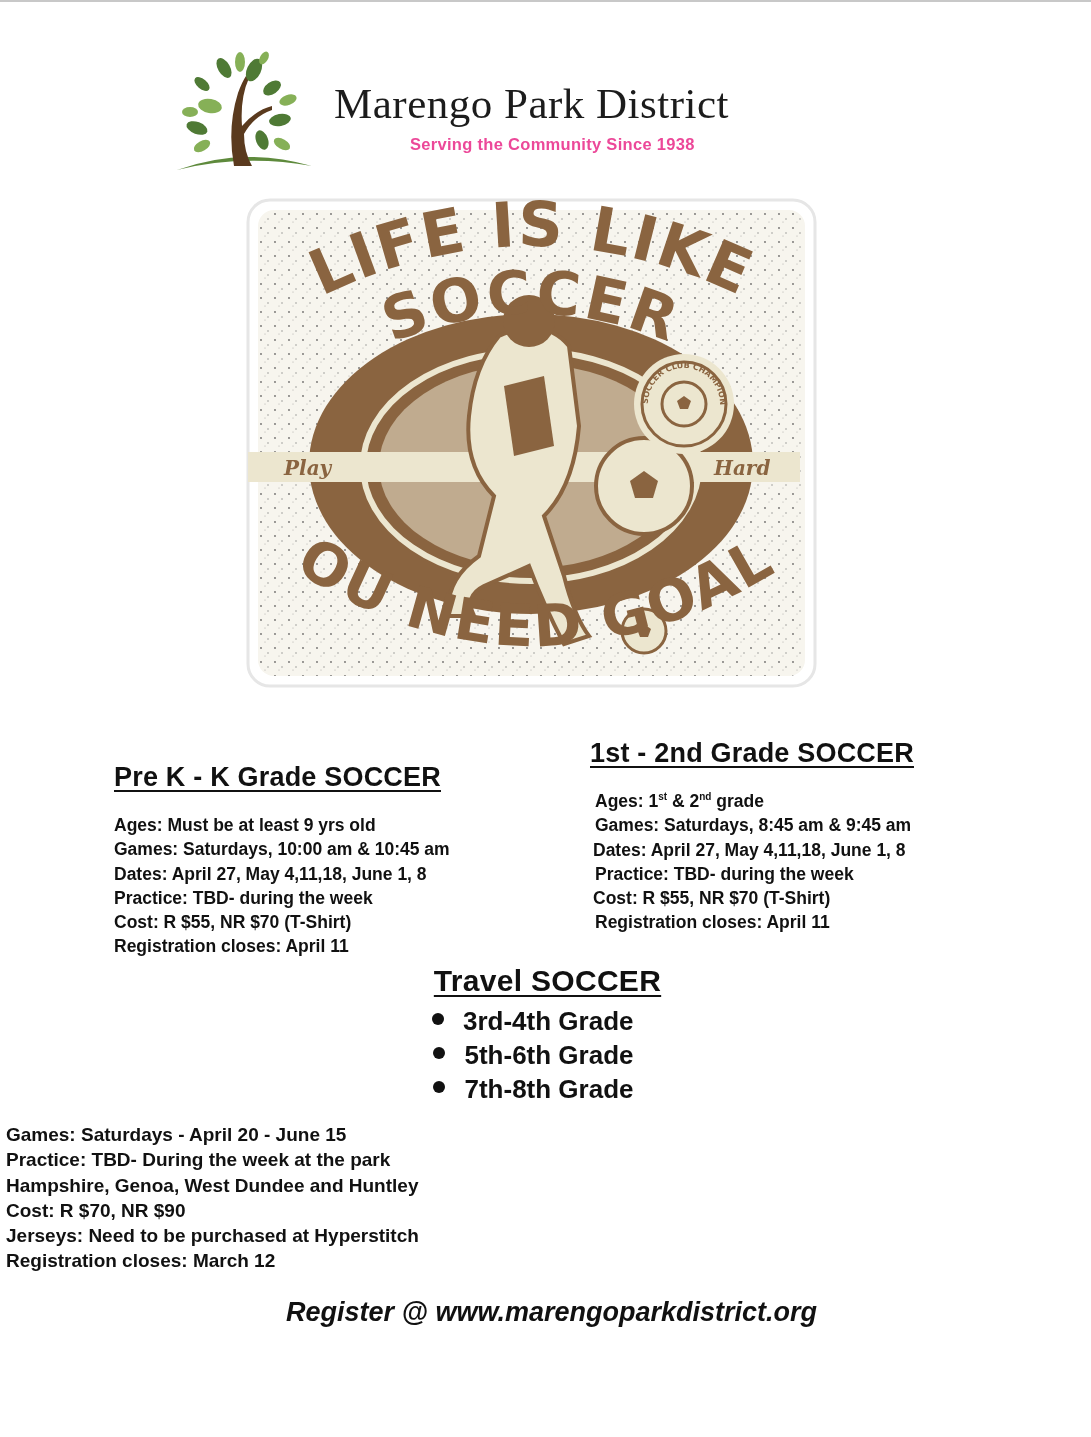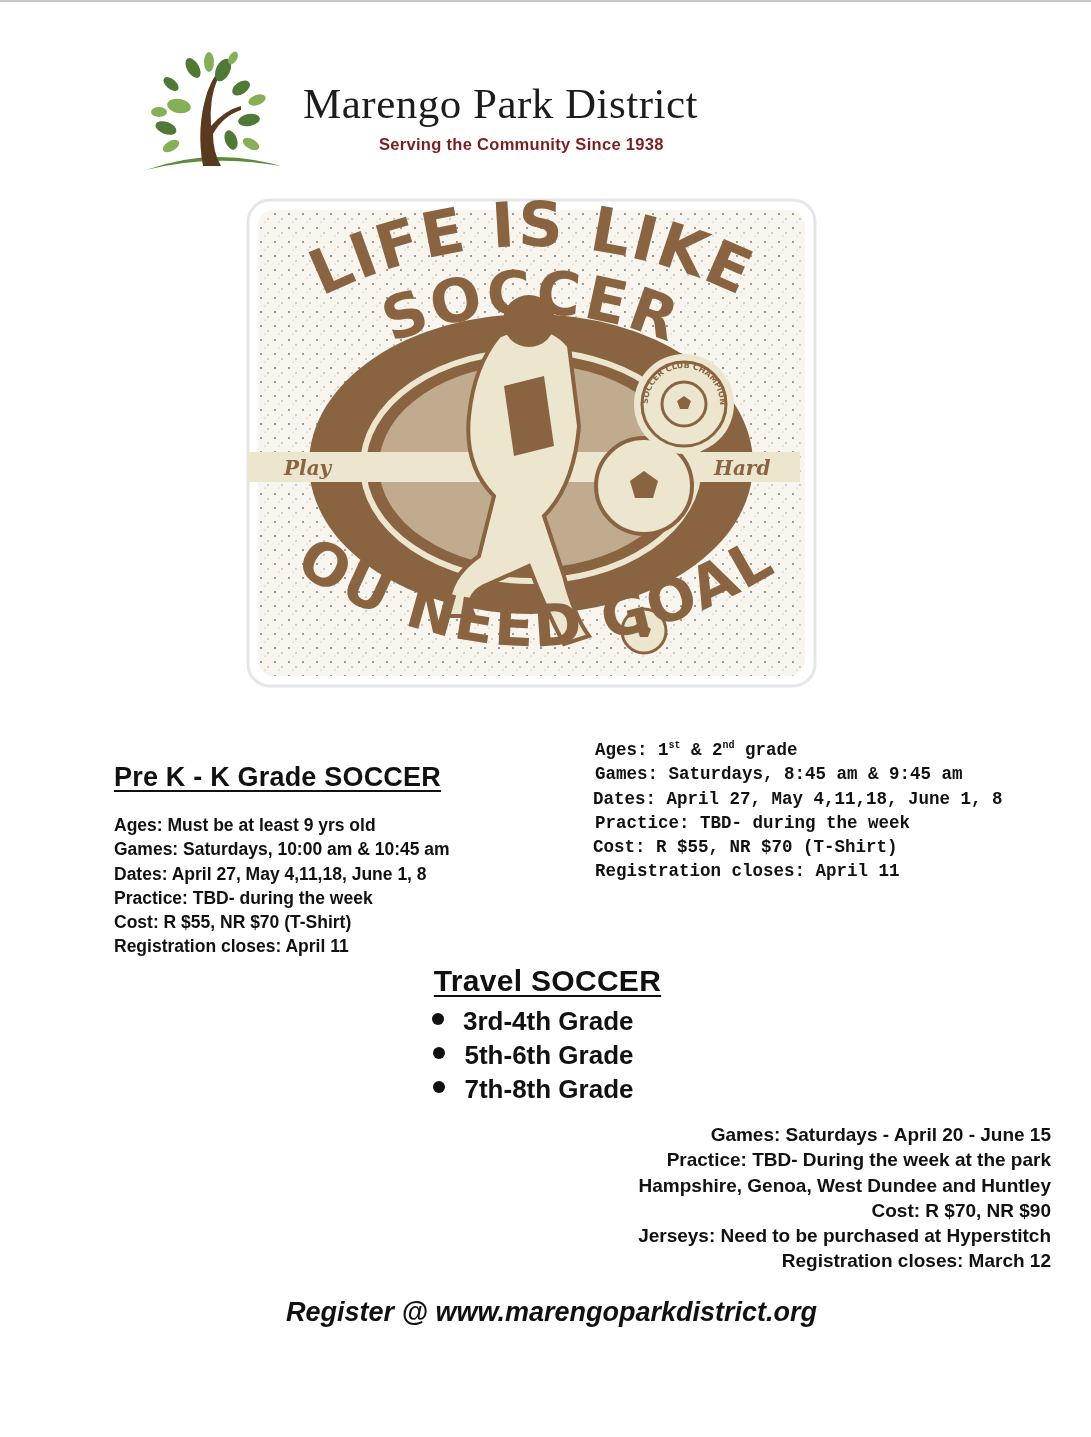--- a/index.html
+++ b/index.html
@@ -1,44 +1,44 @@
 <!DOCTYPE html>
 <html><head>
   <meta charset="utf-8">
   <style>
     html, body { margin: 0; padding: 0; background: #ffffff; }
     body { width: 1091px; height: 1437px; position: relative; overflow: hidden; font-family: "Liberation Sans", sans-serif; color: #111; }
     .topline { position: absolute; left: 0; top: 0; width: 1091px; height: 2px; background: #c8c8c8; }
 
     
-    .logo { position: absolute; left: 141px; top: 48px; width: 730px; height: 128px; text-align: right; }
+    .logo { position: absolute; left: 172px; top: 48px; width: 730px; height: 128px; text-align: right; }
     .tree { position: absolute; left: 0; top: 0; width: 150px; height: 128px; }
     .logo-title { position: absolute; left: 162px; top: 74px; font-family: "Liberation Serif", serif; font-size: 43px; color: #1c1c1c; letter-spacing: 0.5px; white-space: nowrap; line-height: 1; margin-top: -40px; }
-    .logo-tagline { position: absolute; left: 238px; top: 135px; font-family: "Liberation Sans", sans-serif; font-weight: bold; font-size: 16.5px; color: #7f1d1d; letter-spacing: 0.3px; white-space: nowrap; margin-top: -48px; }
+    .logo-tagline { position: absolute; left: 238px; top: 135px; font-family: "Liberation Sans", sans-serif; font-weight: bold; font-size: 16.5px; color: #ec4899; letter-spacing: 0.3px; white-space: nowrap; margin-top: -48px; }
 
     
     .art { position: absolute; left: 244px; top: 196px; width: 575px; height: 494px; }
 
     
     .col { position: absolute; top: 738px; }
     .col-left { left: 114px; margin-top: 24px; }
     .col-right { left: 590px; }
     .col h2 { margin: 0 0 20px 0; font-size: 27px; font-weight: bold; text-decoration: underline; text-decoration-thickness: 2px; text-underline-offset: 4px; white-space: nowrap; letter-spacing: 0.2px; }
     .col .line { font-size: 17.5px; font-weight: bold; line-height: 24.3px; white-space: nowrap; }
-    .col-right .line { padding-left: 5px; font-family: Liberation Mono, monospace; }
+    .col-right .line { padding-left: 5px; }
     .col-right .line.d { padding-left: 3px; }
     sup { font-size: 10px; vertical-align: 7px; line-height: 0; }
 
     
     .travel { position: absolute; left: 0; width: 1091px; top: 964px; text-align: center; }
     .travel h2 { margin: 0; font-size: 30px; font-weight: bold; text-decoration: underline; text-decoration-thickness: 2px; text-underline-offset: 4px; letter-spacing: 0.3px; padding-left: 4px; }
     .grades { list-style: none; margin: 0; padding: 0; position: absolute; left: 432px; top: 40px; text-align: right; }
     .grades li { font-size: 26px; font-weight: bold; line-height: 34px; white-space: nowrap; }
     .grades .dot { display: inline-block; width: 12px; height: 12px; border-radius: 50%; background: #111; margin-right: 19px; vertical-align: 5px; }
-    .details { position: absolute; left: 0; width: 1051px; top: 1122px; text-align: right; }
+    .details { position: absolute; left: 0; width: 1051px; top: 1122px; text-align: left; }
     .details .line { font-size: 19px; font-weight: bold; line-height: 25.3px; white-space: nowrap; padding-left: 6px; }
     .register { position: absolute; left: 0; width: 1091px; top: 1297px; text-align: center; font-size: 27px; font-weight: bold; font-style: italic; padding-left: 6px; }
   </style>
 </head>
 <body>
 
 <div class="topline"></div>
 
 <div class="logo">
   <svg class="tree" viewBox="0 0 150 128">
@@ -126,20 +126,21 @@
   <h2>Pre K - K Grade SOCCER</h2>
   <div class="line">Ages: Must be at least 9 yrs old</div>
   <div class="line">Games: Saturdays, 10:00 am &amp; 10:45 am</div>
   <div class="line">Dates: April 27, May 4,11,18, June 1, 8</div>
   <div class="line">Practice: TBD- during the week</div>
   <div class="line">Cost: R $55, NR $70 (T-Shirt)</div>
   <div class="line">Registration closes: April 11</div>
 </div>
 
 <div class="col col-right">
+  <h2>1st - 2nd Grade SOCCER</h2>
   <div class="line"><span>Ages: 1</span><sup>st</sup><span> &amp; 2</span><sup>nd</sup><span> grade</span></div>
   <div class="line">Games: Saturdays, 8:45 am &amp; 9:45 am</div>
   <div class="line d">Dates: April 27, May 4,11,18, June 1, 8</div>
   <div class="line">Practice: TBD- during the week</div>
   <div class="line d">Cost: R $55, NR $70 (T-Shirt)</div>
   <div class="line">Registration closes: April 11</div>
 </div>
 
 <div class="travel">
   <h2>Travel SOCCER</h2>

